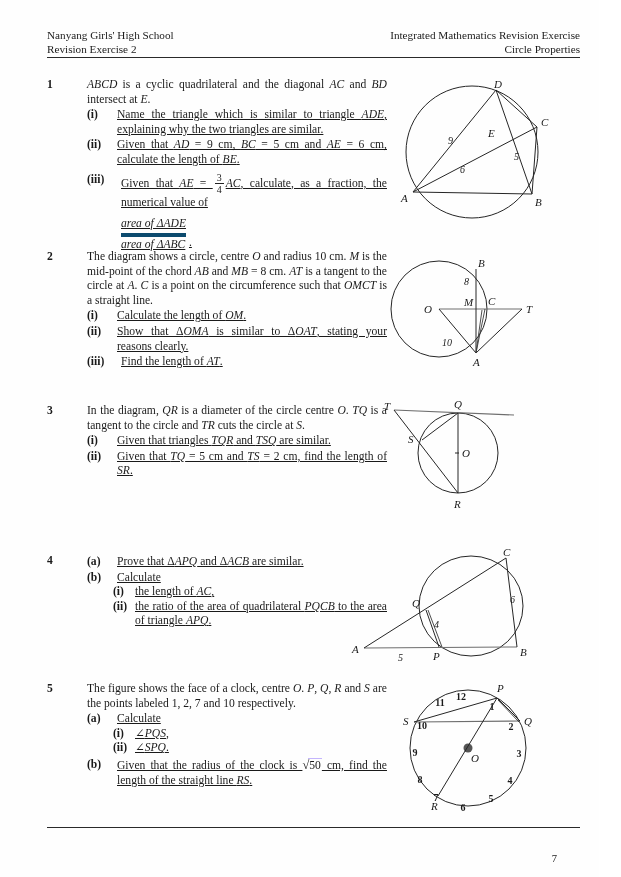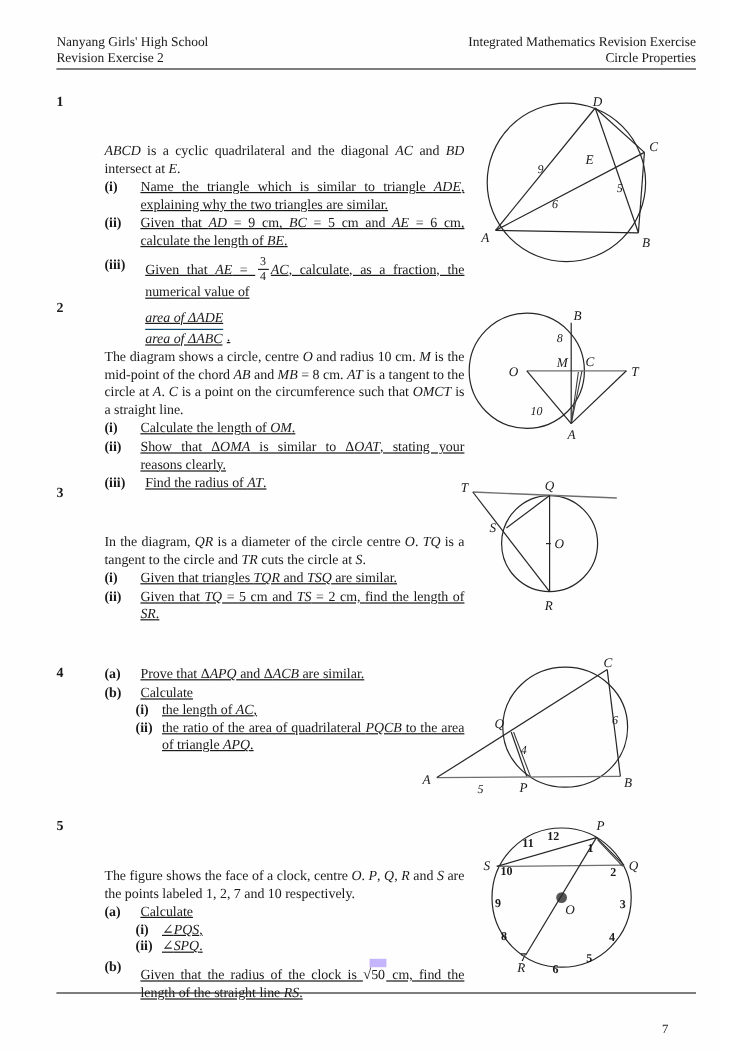--- a/index.html
+++ b/index.html
@@ -57,21 +57,21 @@
     font-weight: bold;
     font-size: 11.6px;
   }
   .q-body {
     margin-left: 40px;
     width: 300px;
     font-size: 11.6px;
     line-height: 14.6px;
     text-align: justify;
   }
-  .stem { text-align: justify; margin-top: 41px; }
+  .stem { text-align: justify; }
   .it { font-style: italic; }
 
   .parts { margin-top: 1px; }
   .part {
     display: flex;
     align-items: flex-start;
     margin-top: 1px;
   }
   .part-label {
     font-weight: bold;
@@ -110,39 +110,39 @@
     top: -1px;
   }
   .frac .num { border-bottom: 1px solid #222; padding: 0 2px; }
   .frac .den { padding: 0 2px; }
 
   .areafrac {
     display: inline-block;
     margin-top: 3px;
   }
   .areafrac .num {
-    border-bottom: 1px solid #0c4a6e;
+    border-bottom: 4px solid #0c4a6e;
     padding-bottom: 1px;
     display: block;
   }
   .areafrac .den {
     display: block;
     padding-top: 1px;
   }
   .areafrac-wrap {
     display: flex;
     align-items: flex-end;
     margin-top: 4px;
   }
   .areafrac-dot { margin-left: 3px; margin-bottom: 2px; }
 
   .sqrt-wrap { display: inline-block; position: relative; white-space: nowrap; }
   .sqrt-sym { font-size: 12.5px; }
   .sqrt-rad {
-    border-top: 7px solid #c4b5fd;
+    border-top: 1px solid #c4b5fd;
     padding: 0 1px;
     margin-left: -1px;
     display: inline-block;
   }
 
   
   .diagram {
     position: absolute;
   }
   svg { display: block; overflow: visible; }
@@ -281,21 +281,21 @@
         <div class="part">
           <span class="part-label">(i)</span>
           <span class="part-text"><span>Calculate the length of </span><span class="it">OM</span><span>.</span></span>
         </div>
         <div class="part">
           <span class="part-label">(ii)</span>
           <span class="part-text"><span>Show that Δ</span><span class="it">OMA</span><span> is similar to Δ</span><span class="it">OAT</span><span>, stating your reasons clearly.</span></span>
         </div>
         <div class="part">
           <span class="part-label wide">(iii)</span>
-          <span class="part-text"><span>Find the radius of </span><span class="it">AT</span><span>.</span></span>
+          <span class="part-text"><span>Find the length of </span><span class="it">AT</span><span>.</span></span>
         </div>
       </div>
     </div>
   </div>
 
   <div class="diagram" style="left:388px; top:252px;">
     <svg width="180" height="130" viewBox="0 0 180 130">
       <circle cx="51" cy="57" r="48" class="stroke"></circle>
 
       <line x1="51" y1="57" x2="134" y2="57" class="stroke-gray"></line>

